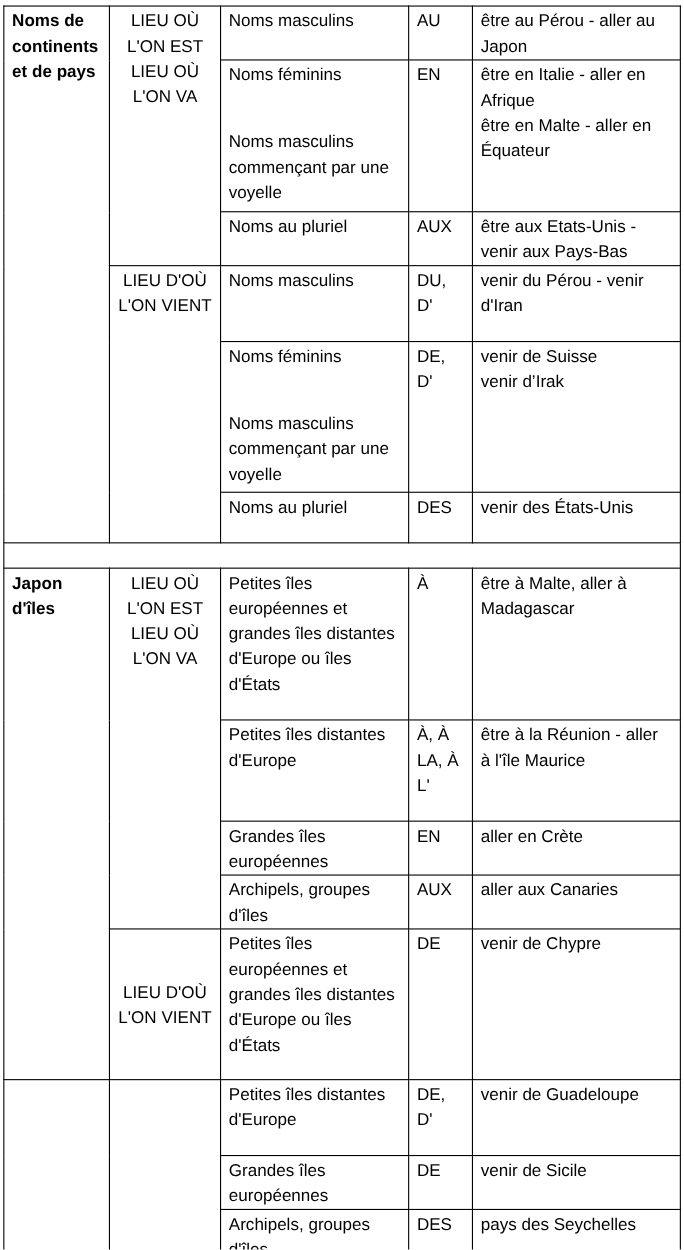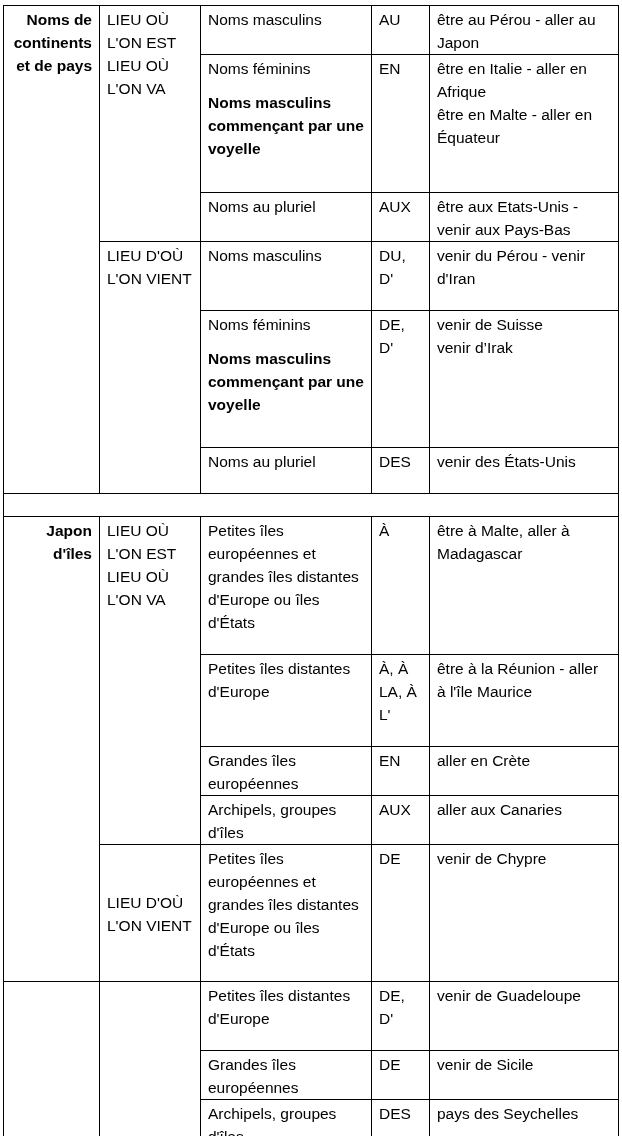--- a/index.html
+++ b/index.html
@@ -1,27 +1,27 @@
 <!DOCTYPE html>
 <html><head>
 <meta charset="utf-8">
 <style>
   html, body { margin:0; padding:0; background:#ffffff; }
   body { width:622px; height:1136px; position:relative; overflow:hidden;
          font-family:"Liberation Sans", "DejaVu Sans", sans-serif; }
   .tbl { position:absolute; left:3px; top:5px; border-collapse:collapse; table-layout:fixed; }
   .tbl td { border:1.3px solid #000; vertical-align:top; padding:2px 7px 0 7px;
             font-size:15.5px; line-height:23px; color:#000; box-sizing:border-box; }
-  .cat { color:#1f4e79; font-weight:bold;text-align:right; }
+  .cat { color:#1f4e79; font-weight:bold; }
   .lieu { color:#a6a6a6; }
   .prep { color:#1f4e79; font-weight:normal; }
   .gap td { padding:0; }
   .para { display:block; }
-  .para + .para { margin-top:11px;font-weight:bold; }
-  .lieu .line { display:block; }
+  .para + .para { margin-top:38px; }
+  .lieu .line { display:block;text-align:center; }
 </style>
 </head>
 <body>
 
 <table class="tbl">
   <colgroup>
     <col style="width:96px">
       <col style="width:101px">
       <col style="width:171px">
       <col style="width:58px">

